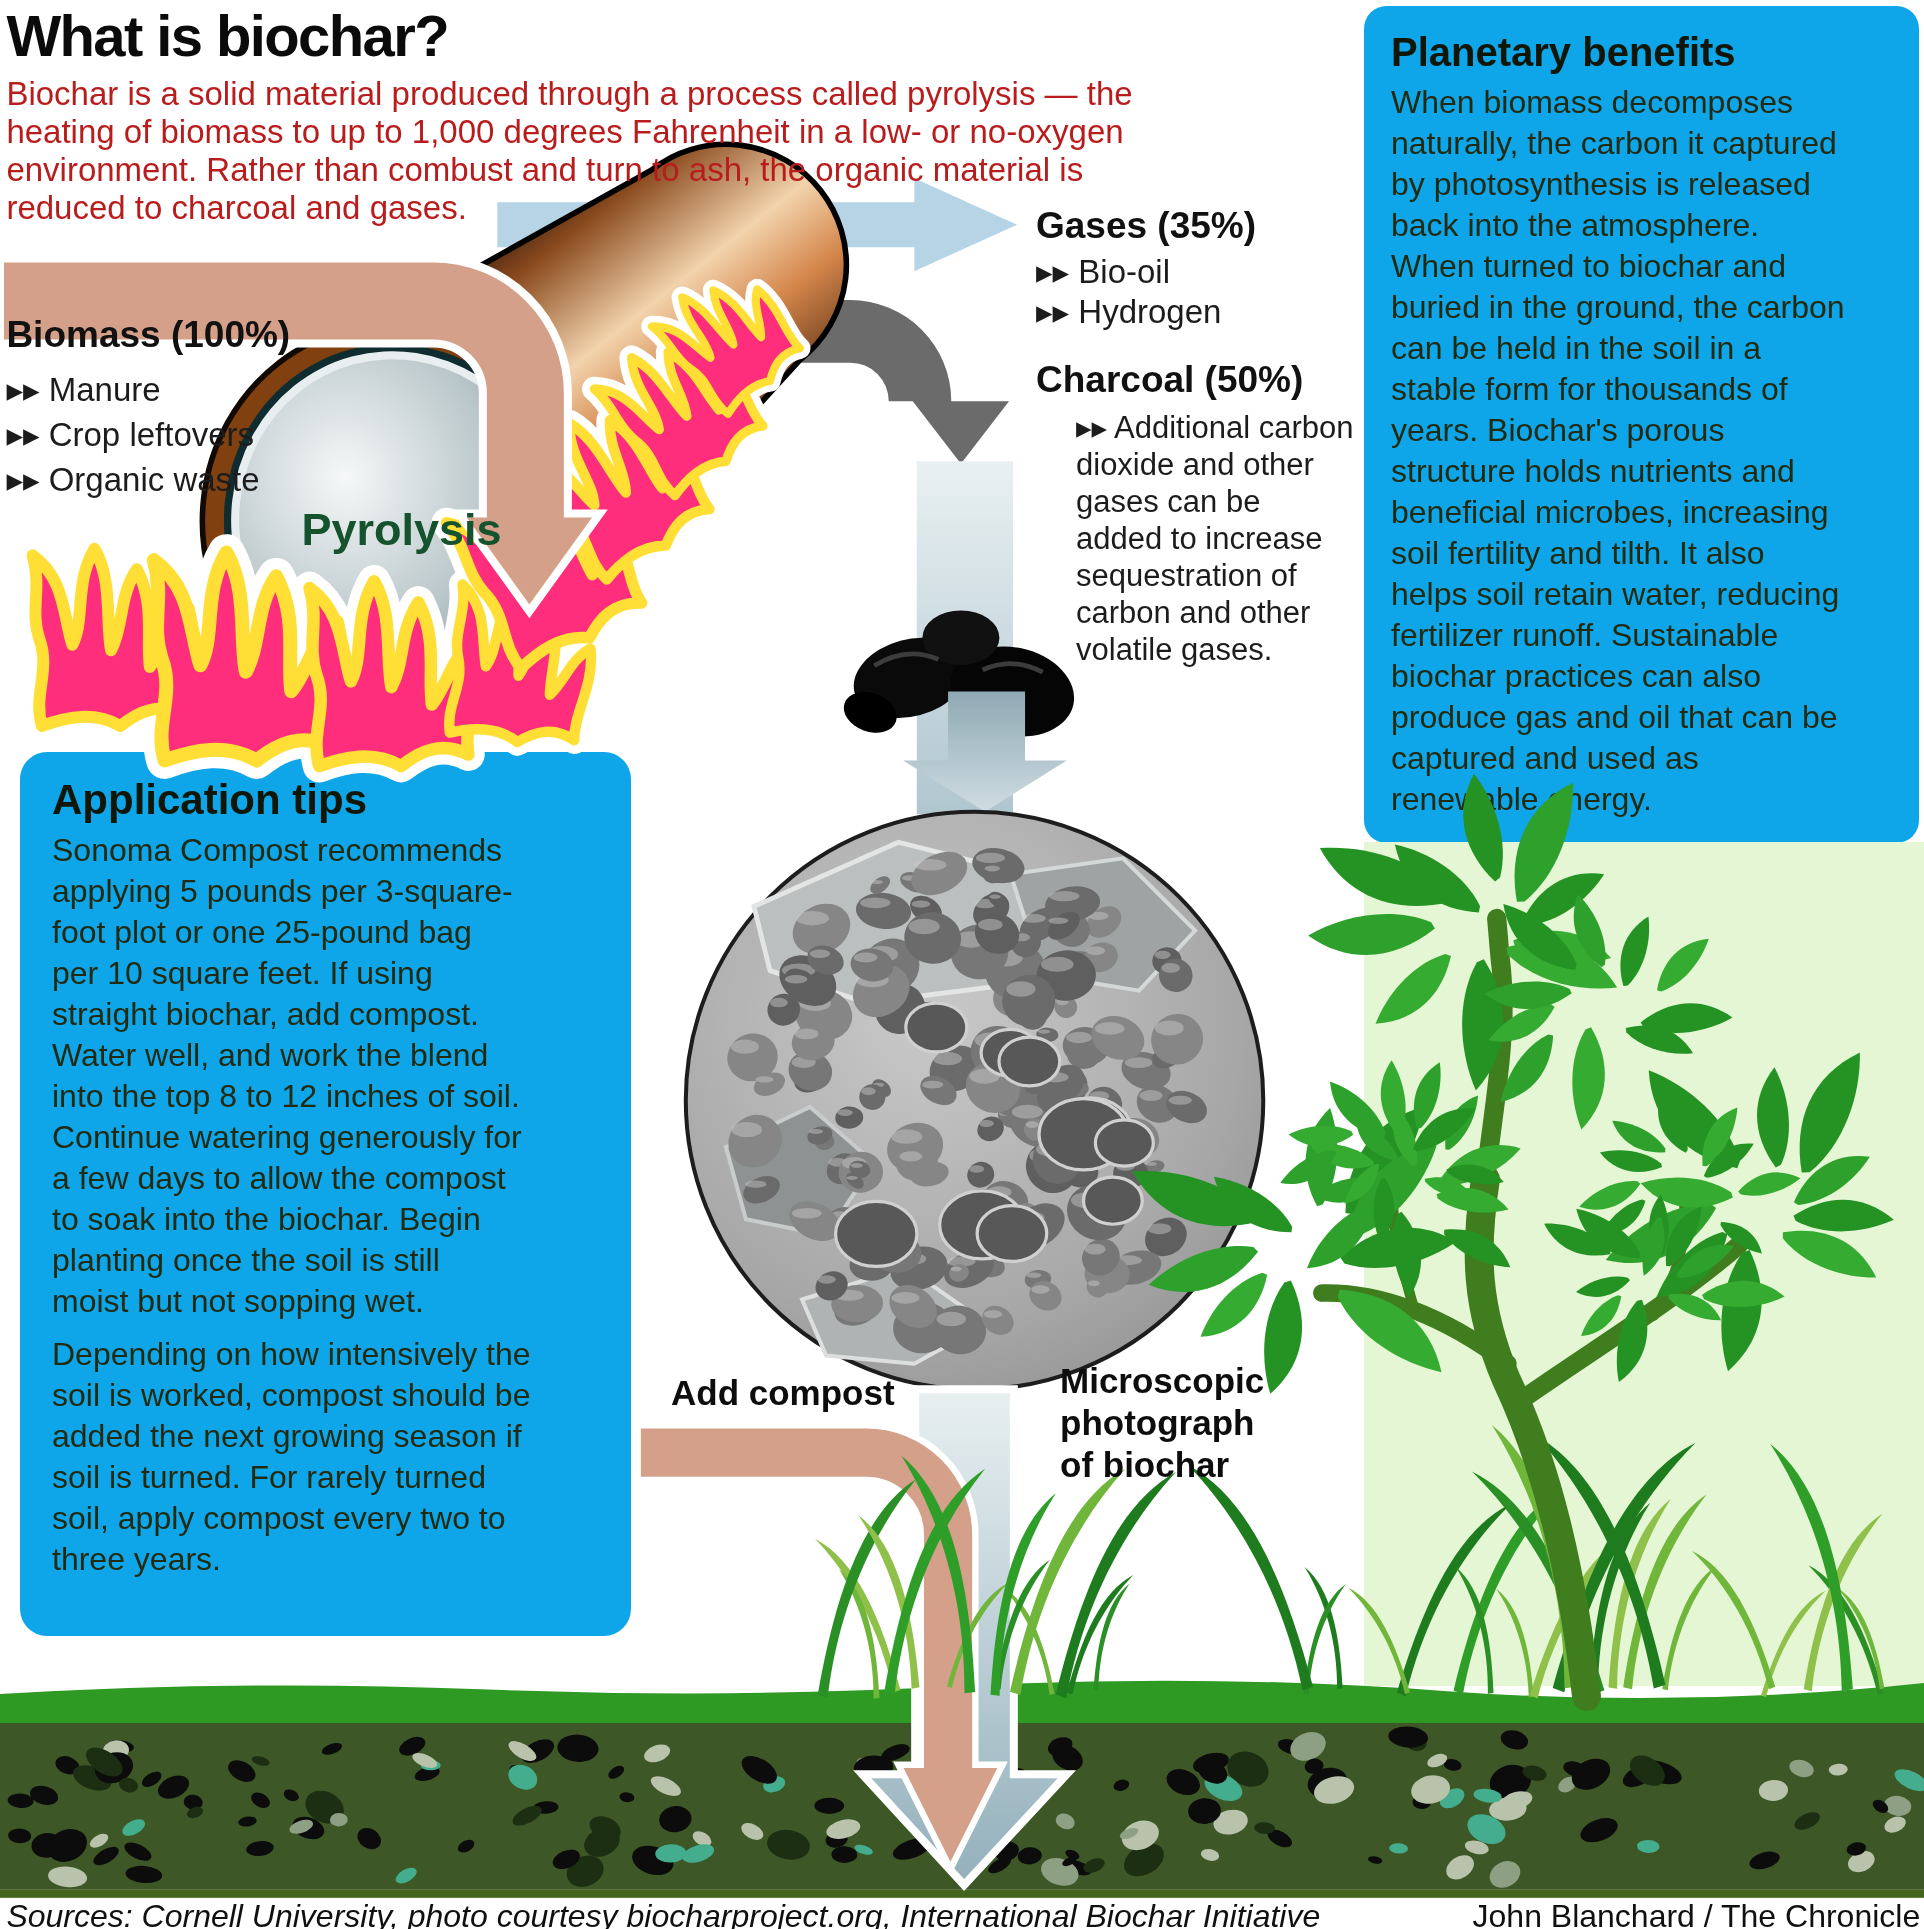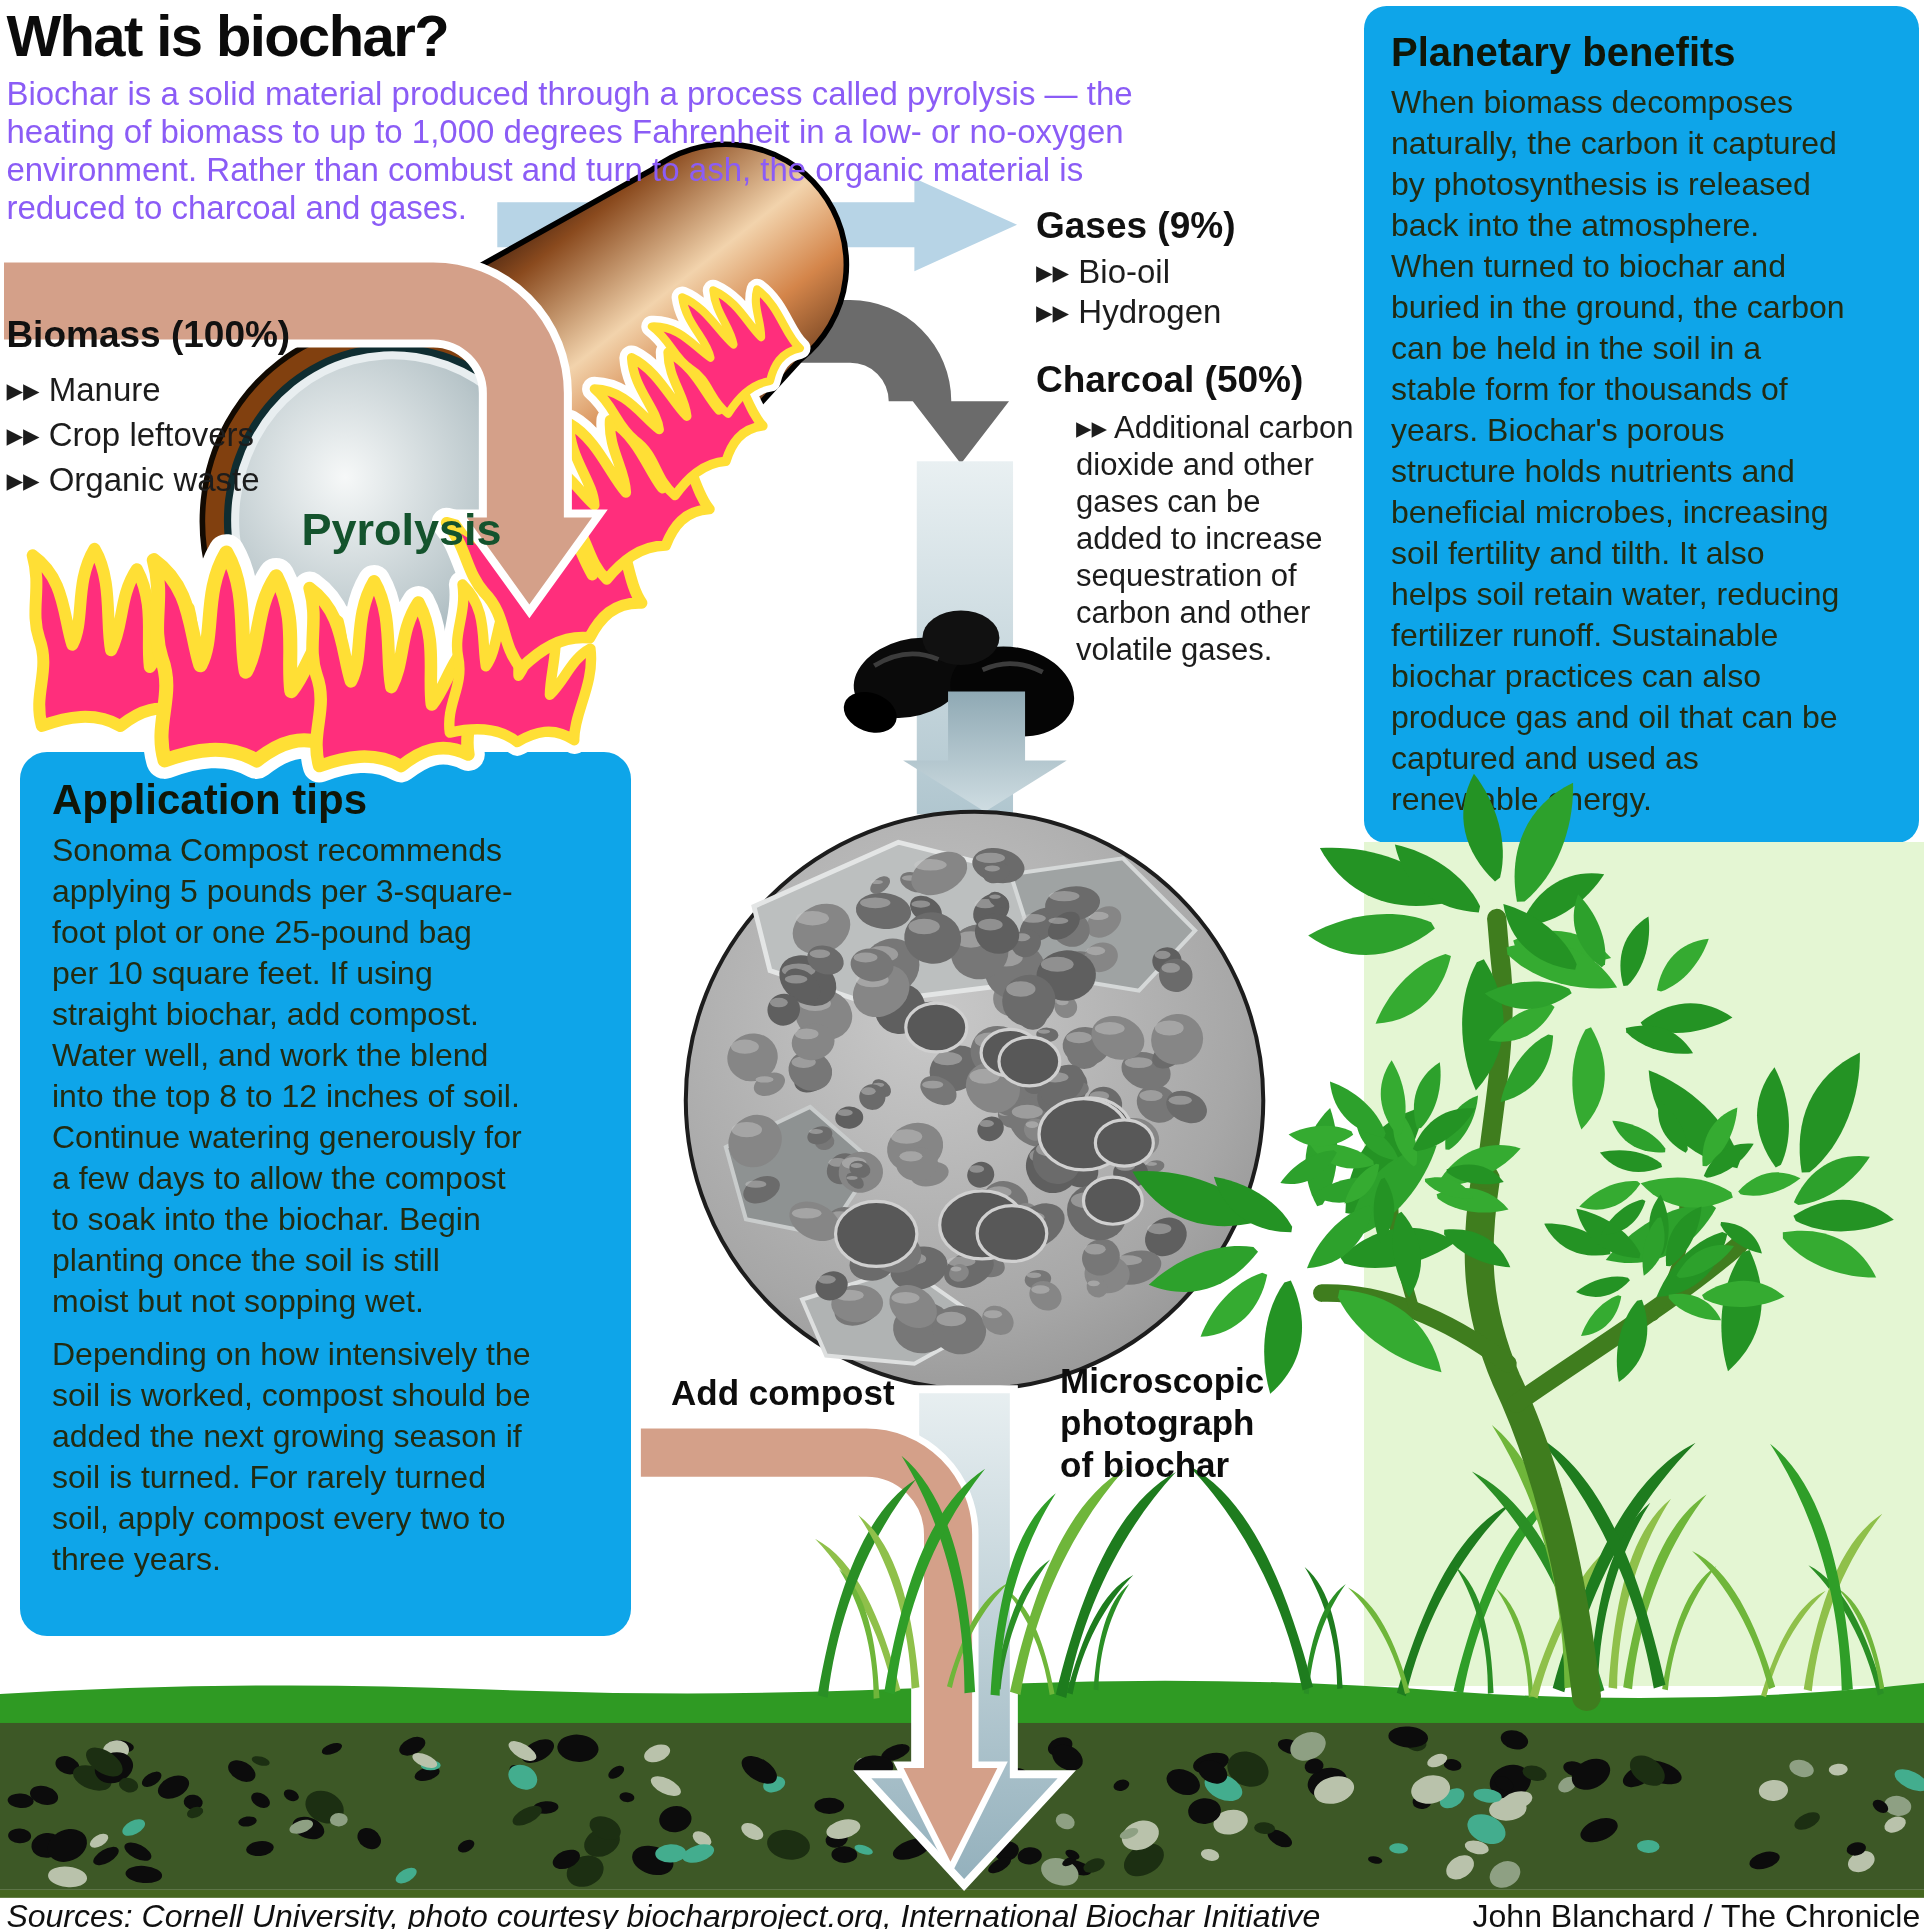--- a/index.html
+++ b/index.html
@@ -4,21 +4,21 @@
 <style>
   html,body{margin:0;padding:0;background:#777;}
   .stage{position:relative;width:1925px;height:1930px;background:#ffffff;overflow:hidden;
          font-family:"Liberation Sans","DejaVu Sans",sans-serif;color:#111;}
   .panel{position:absolute;background:#0ea5e9;border-radius:27px;z-index:1;}
   .panel-flat{position:absolute;background:#e4f6d3;z-index:1;}
   .art{position:absolute;left:0;top:0;z-index:5;pointer-events:none;}
   .ovl{position:absolute;z-index:10;}
   .lines{white-space:pre-line;}
   .title{font-size:58px;font-weight:bold;letter-spacing:-1.6px;color:#0b0b0b;}
-  .intro{font-size:33px;line-height:38px;color:#8b5cf6;}
+  .intro{font-size:33px;line-height:38px;color:#b91c1c;}
   .boxhead{font-size:42px;font-weight:bold;color:#101608;padding:24px 0 6.4px 32px;}
   .boxbody{font-size:32px;line-height:41px;color:#222b12;padding:0 19px 0 32px;}
   .gap{height:11.2px;}
   .sidehead{font-size:37px;font-weight:bold;}
   .sideitem{font-size:33px;line-height:45px;color:#1c1c1c;}
   .charlines{font-size:31px;line-height:37px;color:#1c1c1c;}
   .biglabel{font-size:35px;font-weight:bold;color:#0d0d0d;}
   .pyro{font-size:45px;font-weight:bold;color:#14532d;letter-spacing:0;}
   .footer{font-size:32px;color:#101010;}
   .italic{font-style:italic;}
@@ -744,21 +744,21 @@
 reduced to charcoal and gases.</div>
 
   <div class="ovl" style="left:6.4px;top:314px;">
     <div class="sidehead">Biomass (100%)</div>
     <div class="sideitem" style="margin-top:11.2px;">▸▸ Manure</div>
     <div class="sideitem">▸▸ Crop leftovers</div>
     <div class="sideitem">▸▸ Organic waste</div>
   </div>
 
   <div class="ovl" style="left:1036px;top:205px;">
-    <div class="sidehead">Gases (9%)</div>
+    <div class="sidehead">Gases (35%)</div>
     <div class="sideitem" style="line-height:40px;margin-top:5px;">▸▸ Bio-oil</div>
     <div class="sideitem" style="line-height:40px;">▸▸ Hydrogen</div>
   </div>
 
   <div class="ovl" style="left:1036px;top:359px;">
     <div class="sidehead">Charcoal (50%)</div>
     <div class="charlines lines" style="margin-top:8px;margin-left:40px;">▸▸ Additional carbon
 dioxide and other
 gases can be
 added to increase

